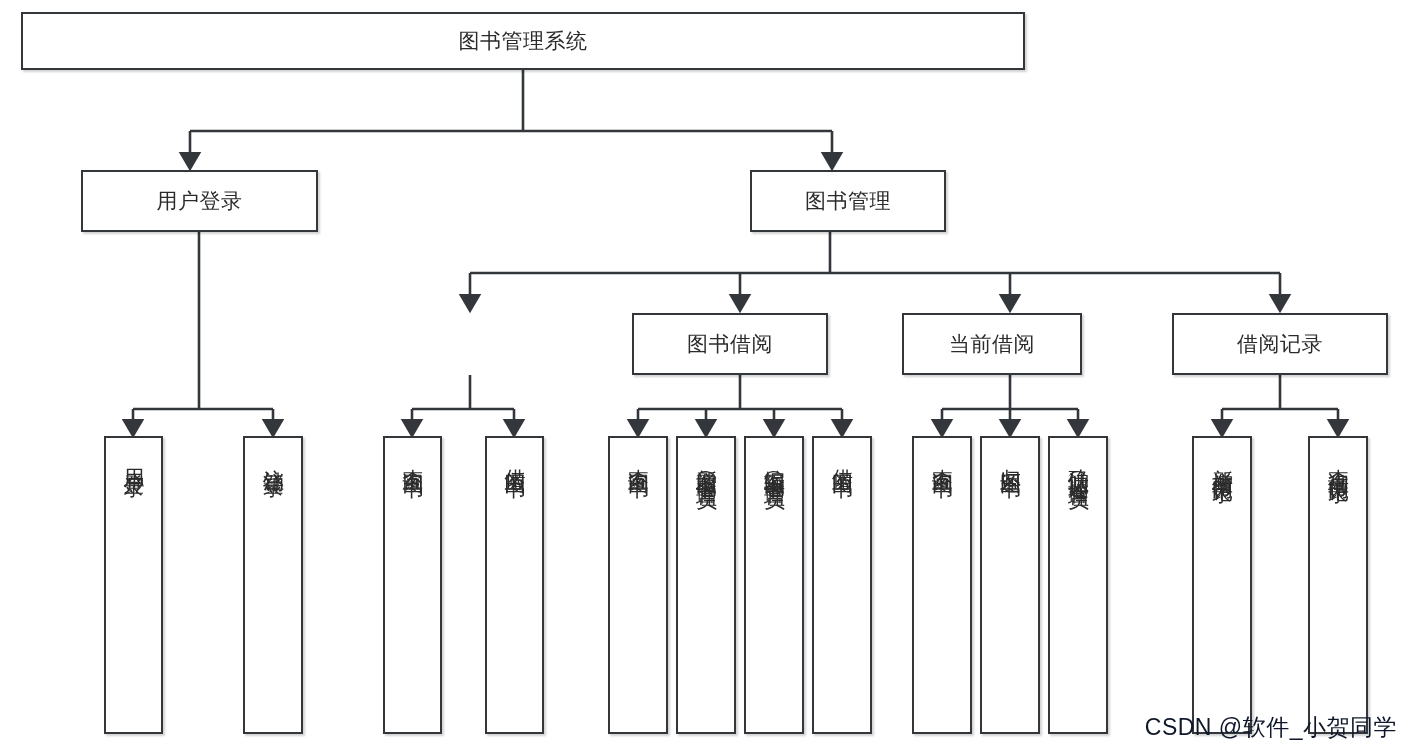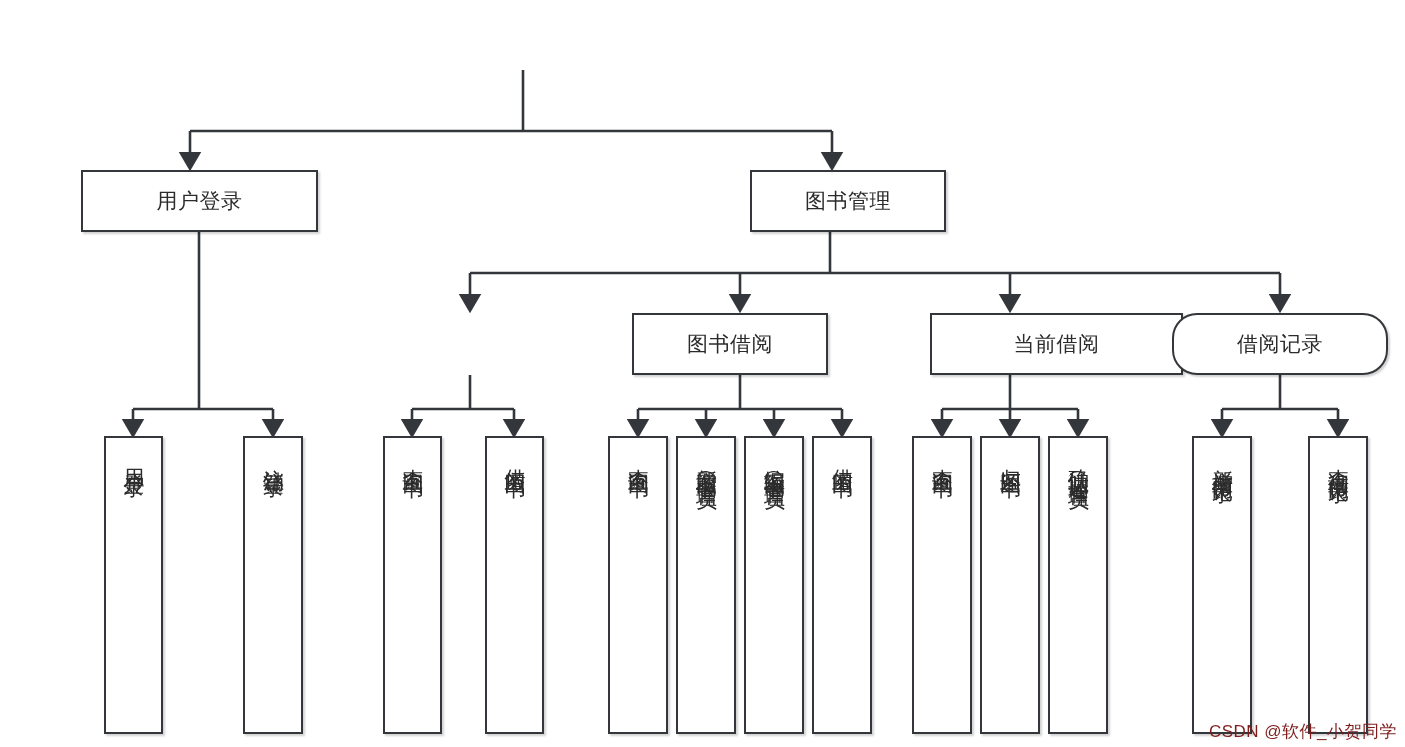--- a/index.html
+++ b/index.html
@@ -38,22 +38,22 @@
     white-space:nowrap;
     display:block;
     margin:14px auto 0 auto;
     width:max-content;
   }
   #lines { position:absolute; left:0; top:0; width:1405px; height:747px; pointer-events:none; }
   #watermark {
     position:absolute;
     right:8px;
     bottom:4px;
-    font-size:17px;
-    color:#7f1d1d;
+    font-size:23px;
+    color:#0f172a;
     letter-spacing:0.5px;
     white-space:nowrap;
     z-index:5;
   }
 </style>
 </head>
 <body>
 
 <div id="diagram">
 
@@ -100,35 +100,38 @@
       <path d="M1010,409 L1010,427" marker-end="url(#arrow)"></path>
       <path d="M1078,409 L1078,427" marker-end="url(#arrow)"></path>
 
       <path d="M1280,375 L1280,409"></path>
       <path d="M1222,409 L1338,409"></path>
       <path d="M1222,409 L1222,427" marker-end="url(#arrow)"></path>
       <path d="M1338,409 L1338,427" marker-end="url(#arrow)"></path>
     </g>
   </svg>
 
+  <div class="node" style="left:21px;top:12px;width:1004px;height:58px;">
+    <span class="label">图书管理系统</span>
+  </div>
 
   <div class="node" style="left:81px;top:170px;width:237px;height:62px;">
     <span class="label">用户登录</span>
   </div>
   <div class="node" style="left:750px;top:170px;width:196px;height:62px;">
     <span class="label">图书管理</span>
   </div>
 
   <div class="node" style="left:632px;top:313px;width:196px;height:62px;">
     <span class="label">图书借阅</span>
   </div>
-  <div class="node" style="left:902px;top:313px;width:253px;height:62px;margin-left:28px;">
+  <div class="node" style="left:902px;top:313px;width:180px;height:62px;">
     <span class="label">当前借阅</span>
   </div>
-  <div class="node" style="left:1172px;top:313px;width:216px;height:62px;border-radius:25px;">
+  <div class="node" style="left:1172px;top:313px;width:216px;height:62px;">
     <span class="label">借阅记录</span>
   </div>
 
   <div class="node leaf" style="left:104px;top:436px;width:59px;height:298px;">
     <span class="label">用户登录</span>
   </div>
   <div class="node leaf" style="left:243px;top:436px;width:60px;height:298px;">
     <span class="label">注销登录</span>
   </div>
 

